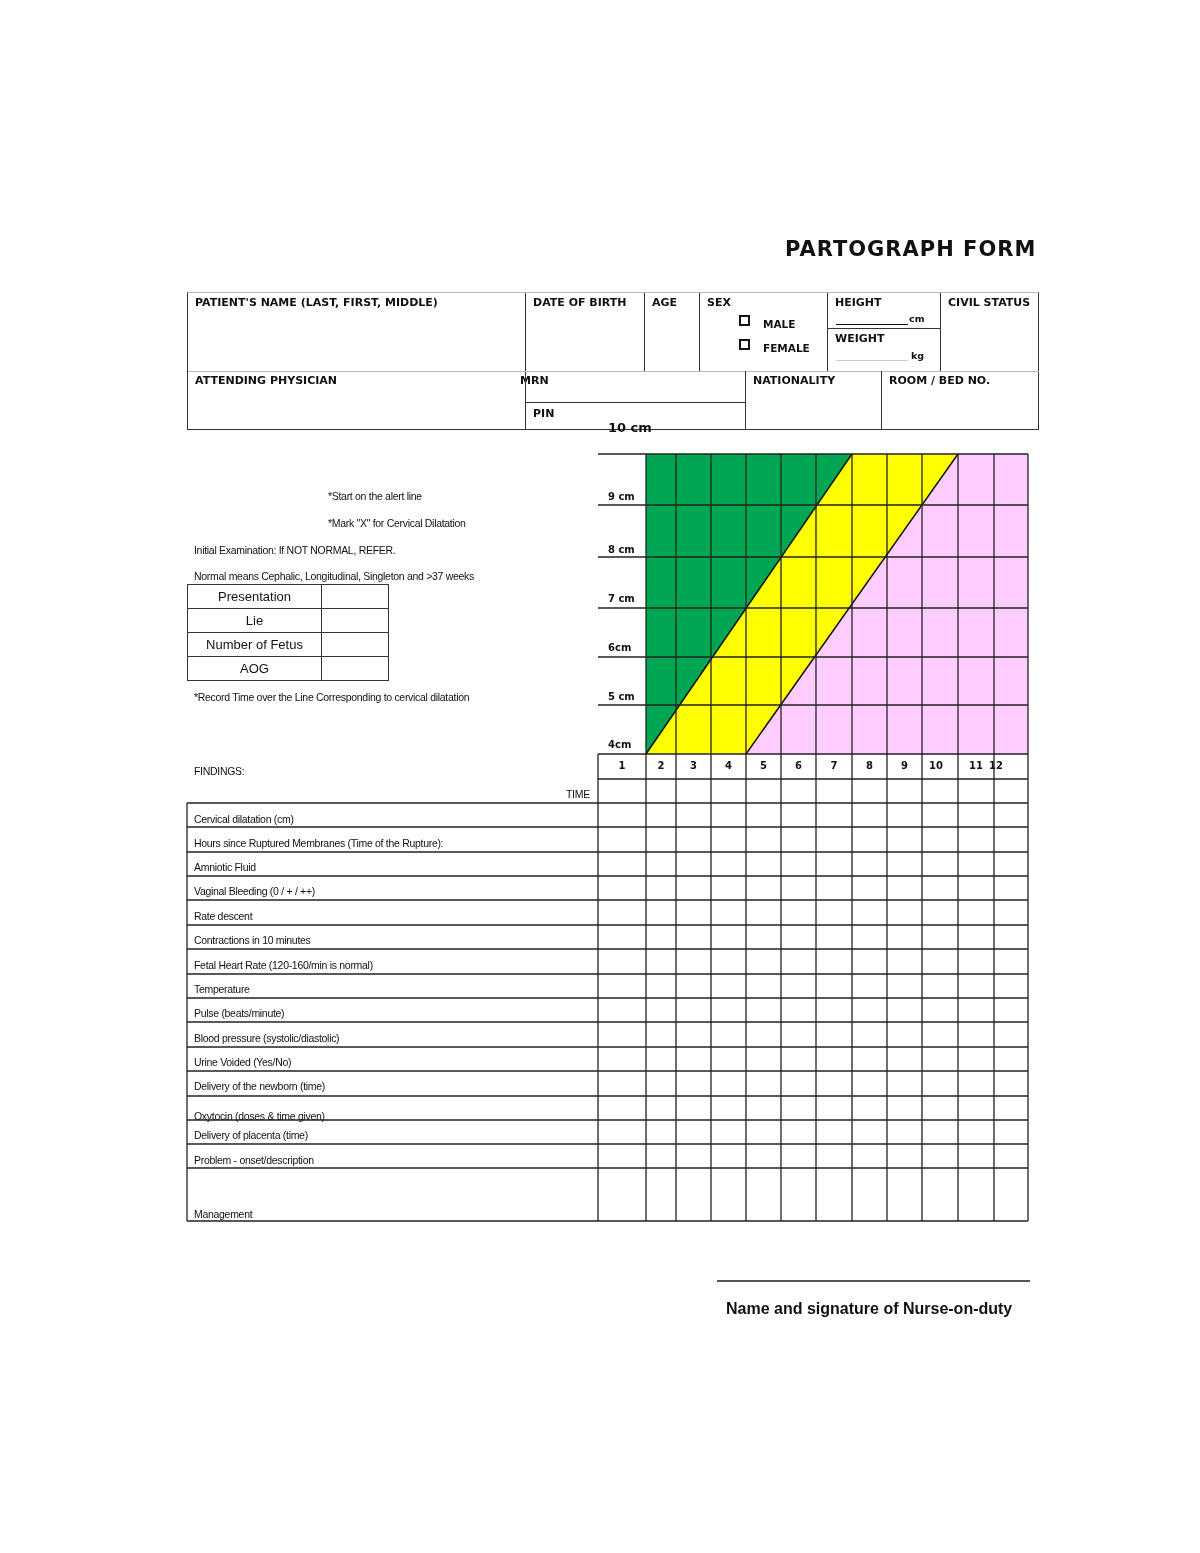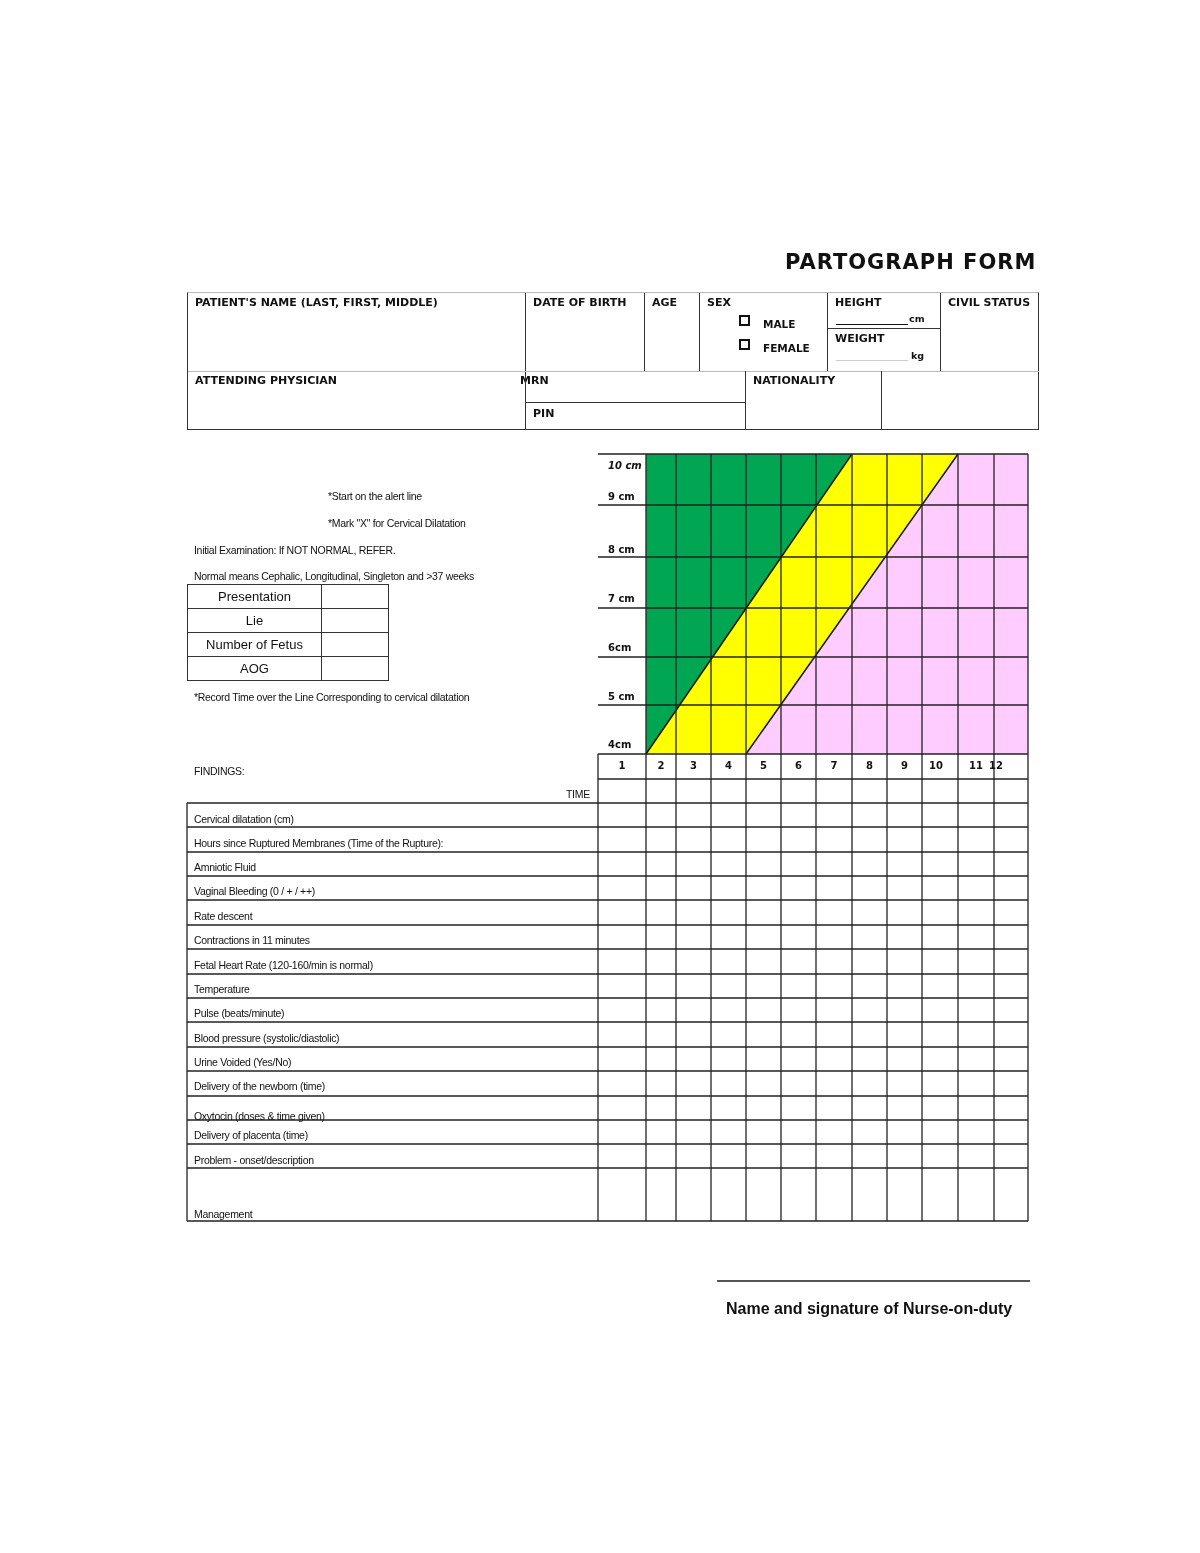--- a/index.html
+++ b/index.html
@@ -1,18 +1,18 @@
 <!DOCTYPE html>
 <html><head>
 <meta charset="utf-8">
 <style>
   html,body{margin:0;padding:0;background:#fff;}
   body{width:1200px;height:1553px;position:relative;font-family:"Liberation Sans",sans-serif;color:#111;overflow:hidden;}
   .abs{position:absolute;}
-  .title{position:absolute;left:785px;top:250px;font-size:21px;font-weight:bold;letter-spacing:1px;font-family:"DejaVu Sans",sans-serif;}
+  .title{position:absolute;left:785px;top:237px;font-size:21px;font-weight:bold;letter-spacing:1px;font-family:"DejaVu Sans",sans-serif;}
   .hdr{position:absolute;left:187px;top:292px;width:852px;height:138px;border:1px solid #333;border-top-color:#bbb;box-sizing:border-box;padding-left:21px;}
   .cell{position:absolute;box-sizing:border-box;font-size:11px;font-weight:bold;padding:3px 7px;font-family:"DejaVu Sans",sans-serif;}
   .vl{position:absolute;width:1px;background:#333;}
   .hl{position:absolute;height:1px;background:#333;}
   .cb{position:absolute;width:11px;height:11px;border:2px solid #111;box-sizing:border-box;}
   .note{position:absolute;font-size:10.5px;letter-spacing:-0.3px;}
   .mini{position:absolute;left:187px;top:584px;width:202px;border:1px solid #333;border-collapse:collapse;}
   .mini td{border:1px solid #333;height:23px;font-size:13px;text-align:center;padding:0;}
   .mini td.v{width:66px;}
   .cm{position:absolute;font-size:10px;font-weight:bold;left:608px;font-family:"DejaVu Sans",sans-serif;}
@@ -39,20 +39,21 @@
   <div class="cell" style="left:714px;top:17px;font-size:9.5px;">cm</div>
   <div class="cell" style="left:640px;top:36px;width:113px;height:42px;"><span>WEIGHT</span></div>
   <div class="hl" style="left:648px;top:67px;width:72px;background:#ccc;"></div>
   <div class="cell" style="left:716px;top:54px;font-size:9.5px;">kg</div>
   <div class="cell" style="left:753px;top:0;width:99px;height:78px;"><span>CIVIL STATUS</span></div>
 
   <div class="cell" style="left:0;top:78px;width:338px;height:60px;"><span>ATTENDING PHYSICIAN</span></div>
   <div class="cell" style="left:325px;top:78px;width:220px;height:31px;"><span>MRN</span></div>
   <div class="cell" style="left:338px;top:111px;width:220px;height:27px;"><span>PIN</span></div>
   <div class="cell" style="left:558px;top:78px;width:136px;height:60px;"><span>NATIONALITY</span></div>
+  <div class="cell" style="left:694px;top:78px;width:158px;height:60px;"><span>ROOM / BED NO.</span></div>
 
   <div class="vl" style="left:337px;top:0;height:137px;"></div>
   <div class="vl" style="left:456px;top:0;height:78px;"></div>
   <div class="vl" style="left:511px;top:0;height:78px;"></div>
   <div class="vl" style="left:639px;top:0;height:78px;"></div>
   <div class="vl" style="left:752px;top:0;height:78px;"></div>
   <div class="hl" style="left:640px;top:35px;width:113px;"></div>
   <div class="hl" style="left:0;top:78px;width:851px;background:#bbb;"></div>
   <div class="hl" style="left:338px;top:109px;width:220px;"></div>
   <div class="vl" style="left:557px;top:78px;height:59px;"></div>
@@ -80,21 +81,21 @@
       </tr>
   <tr>
         <td>AOG</td>
         <td class="v"></td>
       </tr>
 </tbody>
   </table>
 
 <div class="note" style="left:194px;top:691px;">*Record Time over the Line Corresponding to cervical dilatation</div>
 
-<div class="cm" style="top:460px;font-size:10px;font-style:italic;">10 cm</div>
+<div class="cm" style="top:420px;font-size:13px;">10 cm</div>
 <div class="cm" style="top:491px;">9 cm</div>
 <div class="cm" style="top:544px;">8 cm</div>
 <div class="cm" style="top:593px;">7 cm</div>
 <div class="cm" style="top:642px;">6cm</div>
 <div class="cm" style="top:691px;">5 cm</div>
 <div class="cm" style="top:739px;">4cm</div>
 
 <svg class="abs" style="left:0;top:0;" width="1200" height="1553">
 
   <polygon points="646,454 852,454 646,754" fill="#00a651"></polygon>
@@ -167,21 +168,21 @@
 <div class="tnum" style="left:974px;width:44px;">12</div>
 
 <div class="note" style="left:194px;top:765px;">FINDINGS:</div>
 <div class="note" style="left:566px;top:788px;">TIME</div>
 
 <div class="frow" style="top:813px;">Cervical dilatation (cm)</div>
 <div class="frow" style="top:837px;">Hours since Ruptured Membranes (Time of the Rupture):</div>
 <div class="frow" style="top:861px;">Amniotic Fluid</div>
 <div class="frow" style="top:885px;">Vaginal Bleeding (0 / + / ++)</div>
 <div class="frow" style="top:910px;">Rate descent</div>
-<div class="frow" style="top:934px;">Contractions in 11 minutes</div>
+<div class="frow" style="top:934px;">Contractions in 10 minutes</div>
 <div class="frow" style="top:959px;">Fetal Heart Rate (120-160/min is normal)</div>
 <div class="frow" style="top:983px;">Temperature</div>
 <div class="frow" style="top:1007px;">Pulse (beats/minute)</div>
 <div class="frow" style="top:1032px;">Blood pressure (systolic/diastolic)</div>
 <div class="frow" style="top:1056px;">Urine Voided (Yes/No)</div>
 <div class="frow" style="top:1080px;">Delivery of the newborn (time)</div>
 <div class="frow" style="top:1110px;">Oxytocin (doses &amp; time given)</div>
 <div class="frow" style="top:1129px;">Delivery of placenta (time)</div>
 <div class="frow" style="top:1154px;">Problem - onset/description</div>
 <div class="frow" style="top:1208px;">Management</div>

